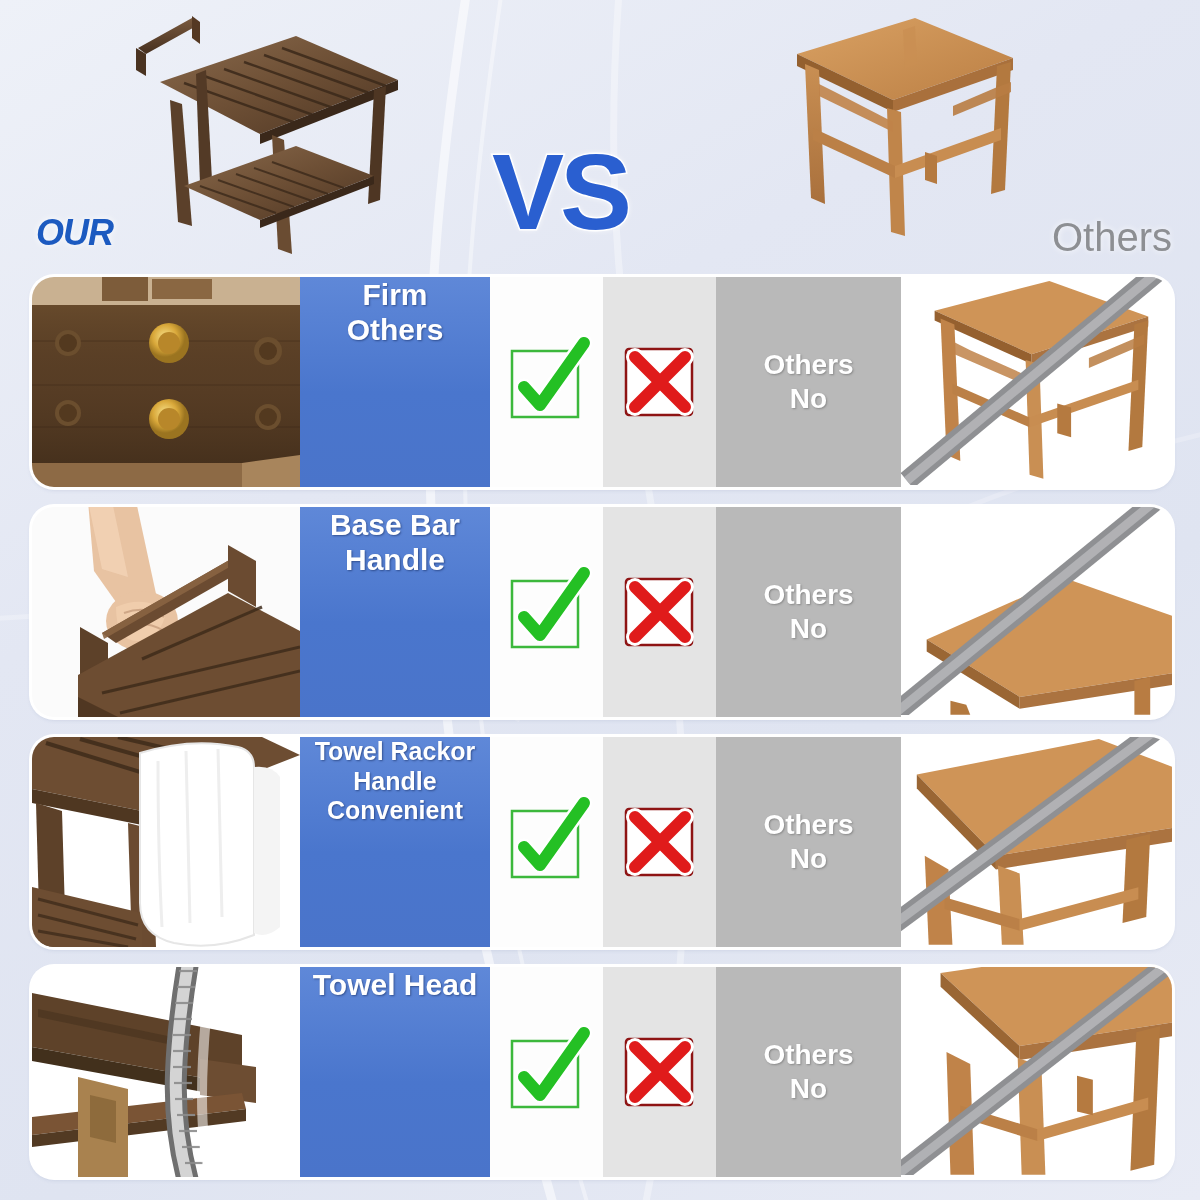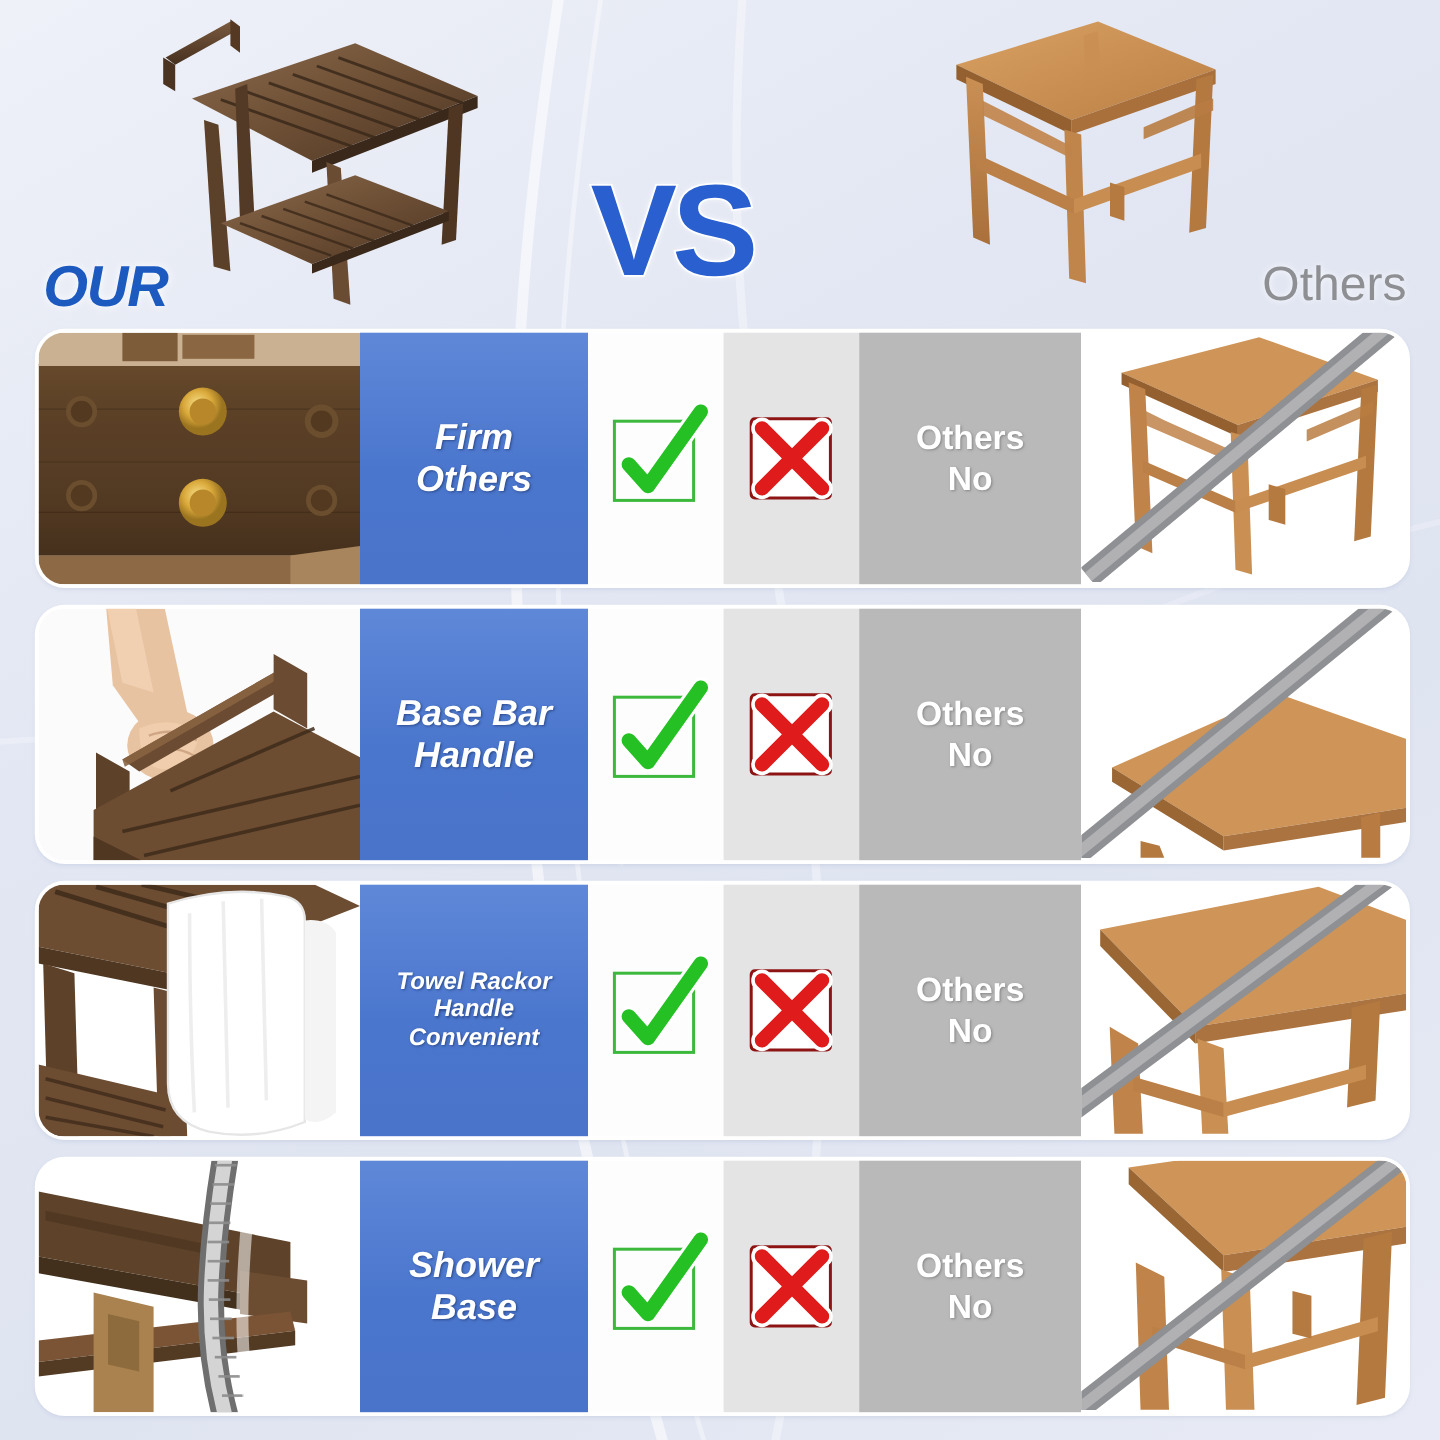--- a/index.html
+++ b/index.html
@@ -25,21 +25,21 @@
   .vs {
     position:absolute; left:492px; top:138px;
     font-size:108px; font-weight:bold; 
     color:#2a5fd0; letter-spacing:-4px; line-height:1;
     -webkit-text-stroke: 3px #ffffff;
     paint-order: stroke fill;
     text-shadow: 0 0 6px rgba(255,255,255,.95);
   }
   .lbl-our {
     position:absolute; left:36px; top:212px;
-    font-size:48px; font-weight:bold; font-style:italic;
+    font-size:36px; font-weight:bold; font-style:italic;
     color:#1c5ac0; letter-spacing:-1px;
     text-shadow: 0 0 7px rgba(255,255,255,.95);
   }
   .lbl-others {
     position:absolute; right:28px; top:215px;
     font-size:40px; color:#8d8f93; letter-spacing:0px;
     text-shadow: 0 0 6px rgba(255,255,255,.9);
   }
 
   
@@ -51,33 +51,33 @@
     border-radius:22px;
     overflow:hidden;
     background:#ffffff;
     box-shadow: 0 0 0 3px #ffffff, 0 2px 5px rgba(80,100,150,.28);
     display:flex;
   }
   .cell { position:relative; height:100%; overflow:hidden; }
 
   .c-photo-our  { width:268px; background:#ffffff; }
   .c-label      { width:190px; background:linear-gradient(180deg,#5f88d8 0%,#4a76cd 55%,#4a74ca 100%);
-                  display:flex; align-items:center; justify-content:center;font-style:italic; }
+                  display:flex; align-items:flex-start; justify-content:center; }
   .c-yes        { width:113px; background:#fdfdfd; display:flex; align-items:center; justify-content:center; }
   .c-no         { width:113px; background:#e4e4e4; display:flex; align-items:center; justify-content:center; }
   .c-othersno   { width:185px; background:#b9b9b9; display:flex; align-items:center; justify-content:center; }
   .c-photo-other{ flex:1; background:#ffffff; }
 
   .label-txt {
     color:#ffffff; font-weight:bold; text-align:center; line-height:1.18;
     text-shadow: 1px 1px 2px rgba(20,40,90,.55);
     padding:0 4px;
   }
   .label-txt.s2 { font-size:30px; }
-  .label-txt.s3 { font-size:20px; }
+  .label-txt.s3 { font-size:25px; }
 
   .othersno-txt {
     color:#ffffff; font-weight:bold; font-size:28px; text-align:center; line-height:1.2;
     text-shadow: 1px 1px 2px rgba(90,90,90,.5);
   }
 
   
   .mark { position:relative; width:74px; height:74px; }
   .mark svg { position:absolute; left:-6px; top:-10px; width:86px; height:90px; overflow:visible; }
 
@@ -471,21 +471,21 @@
               <path d="M145 148 h18"></path>
               <path d="M147 164 h18"></path>
               <path d="M150 180 h18"></path>
             <path d="M153 196 h18"></path>
           </g>
           <path d="M176 28 q-6 60 -6 100 q0 52 8 82" fill="none" stroke="#ffffff" stroke-width="10" opacity=".55"></path>
         </svg>
       </div>
       <div class="cell c-label">
         <div class="label-txt s2">
-          <div>Shower Base</div>
+          <div>Towel Head</div>
         </div>
       </div>
       <div class="cell c-yes">
         <div class="mark">
           <svg viewBox="0 0 86 90">
             <rect x="8" y="16" width="66" height="66" fill="none" stroke="#3cb83c" stroke-width="2.5"></rect>
             <path d="M20 52 L36 70 L80 8" fill="none" stroke="#ffffff" stroke-width="17" stroke-linecap="round" stroke-linejoin="round"></path>
             <path d="M20 52 L36 70 L80 8" fill="none" stroke="#24c024" stroke-width="12" stroke-linecap="round" stroke-linejoin="round"></path>
           </svg>
         </div>

